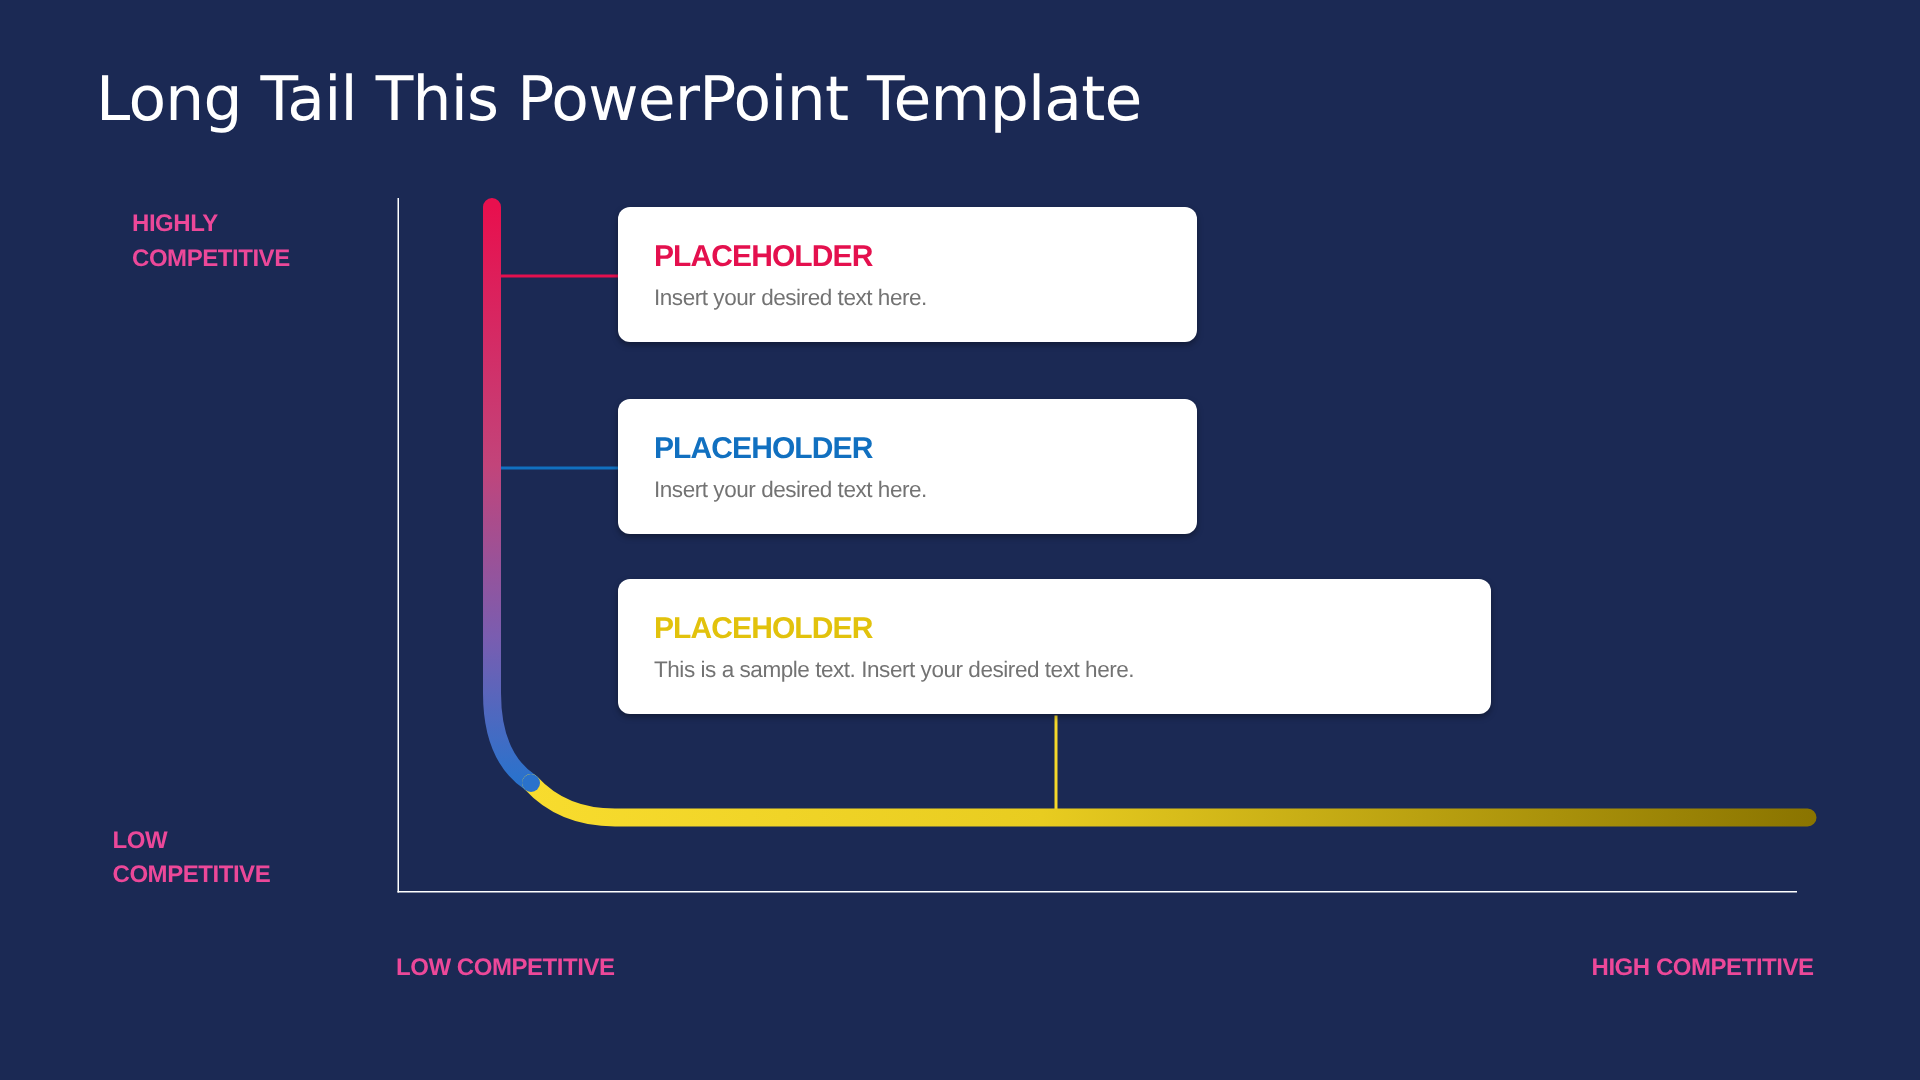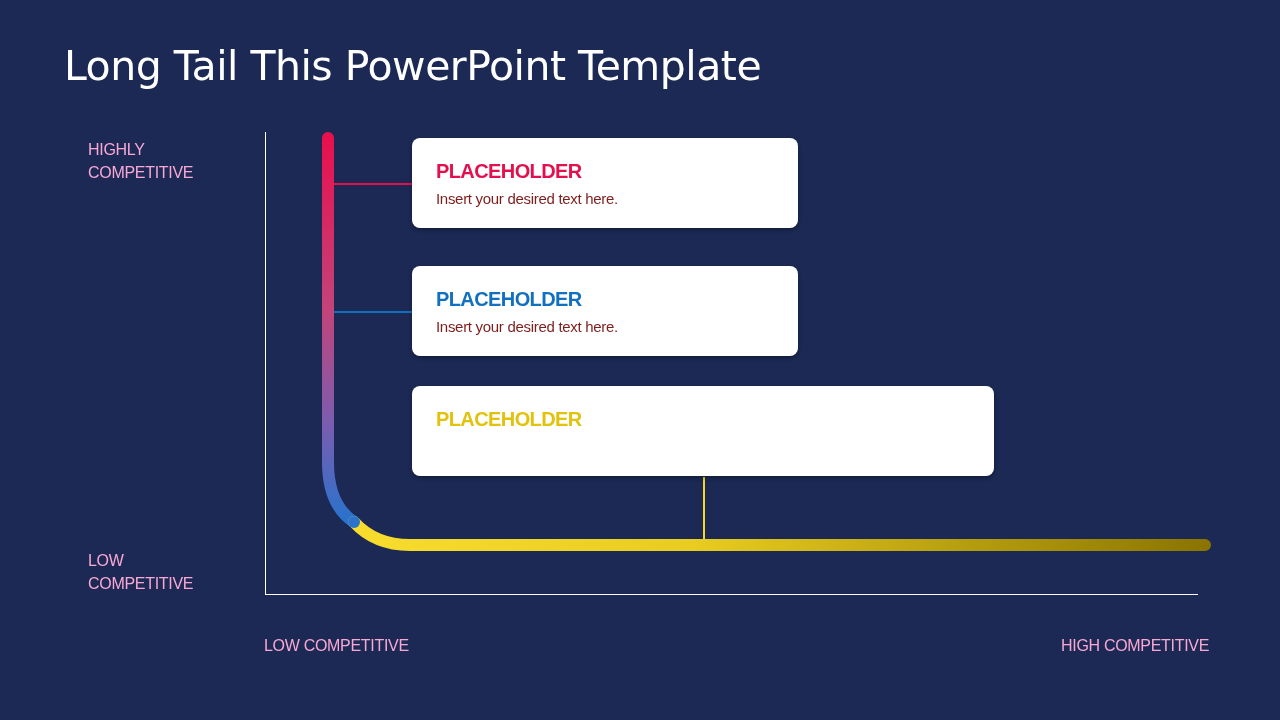--- a/index.html
+++ b/index.html
@@ -8,49 +8,49 @@
       background: #1b2954;
       font-family: "Liberation Sans", sans-serif;
       position: relative;
     }
     .title {
       position: absolute; left: 64px; top: 42px;
       font-size: 41px; color: #ffffff; font-family: "DejaVu Sans", sans-serif;
       font-weight: normal; letter-spacing: -0.5px;
     }
     .axis-label {
-      position: absolute; color: #f9a8d4; font-weight: normal;
+      position: absolute; color: #ec4899; font-weight: bold;
       font-size: 16px; line-height: 23px; letter-spacing: -0.3px;
     }
     .axis-line { position: absolute; background: #ffffff; }
     svg.curve { position: absolute; left: 0; top: 0; }
     .card {
       position: absolute; background: #ffffff; border-radius: 8px;
       box-shadow: 0 2px 4px rgba(0,0,0,0.35);
       box-sizing: border-box; padding-left: 24px;
     }
     .card-title {
       position: absolute; left: 24px; top: 22px;
       font-weight: bold; font-size: 20px; letter-spacing: -0.6px; text-align: right;
     }
     .card-text {
       position: absolute; left: 24px; top: 52px;
-      font-size: 15px; color: #7f1d1d; letter-spacing: -0.3px;
+      font-size: 15px; color: #737373; letter-spacing: -0.3px;
     }
   </style>
 </head>
 <body>
 
 <div class="title">Long Tail This PowerPoint Template</div>
 
 <div class="axis-label" style="left:88px; top:138px;">
   <div>HIGHLY</div>
   <div>COMPETITIVE</div>
 </div>
-<div class="axis-label" style="left:88px; top:549px;">
+<div class="axis-label" style="left:75px; top:549px;">
   <div>LOW</div>
   <div>COMPETITIVE</div>
 </div>
 <div class="axis-label" style="left:264px; top:634px;">LOW COMPETITIVE</div>
 <div class="axis-label" style="left:1061px; top:634px;">HIGH COMPETITIVE</div>
 
 <div class="axis-line" style="left:265px; top:132px; width:1px; height:463px;"></div>
 <div class="axis-line" style="left:265px; top:594px; width:933px; height:1px;"></div>
 
 <svg class="curve" width="1280" height="720">
@@ -83,13 +83,14 @@
   <div class="card-text">Insert your desired text here.</div>
 </div>
 
 <div class="card" style="left:412px; top:266px; width:386px; height:90px;">
   <div class="card-title" style="color:#1170c0;">PLACEHOLDER</div>
   <div class="card-text">Insert your desired text here.</div>
 </div>
 
 <div class="card" style="left:412px; top:386px; width:582px; height:90px;">
   <div class="card-title" style="color:#e2c20c;">PLACEHOLDER</div>
+  <div class="card-text">This is a sample text. Insert your desired text here.</div>
 </div>
 
 </body></html>

